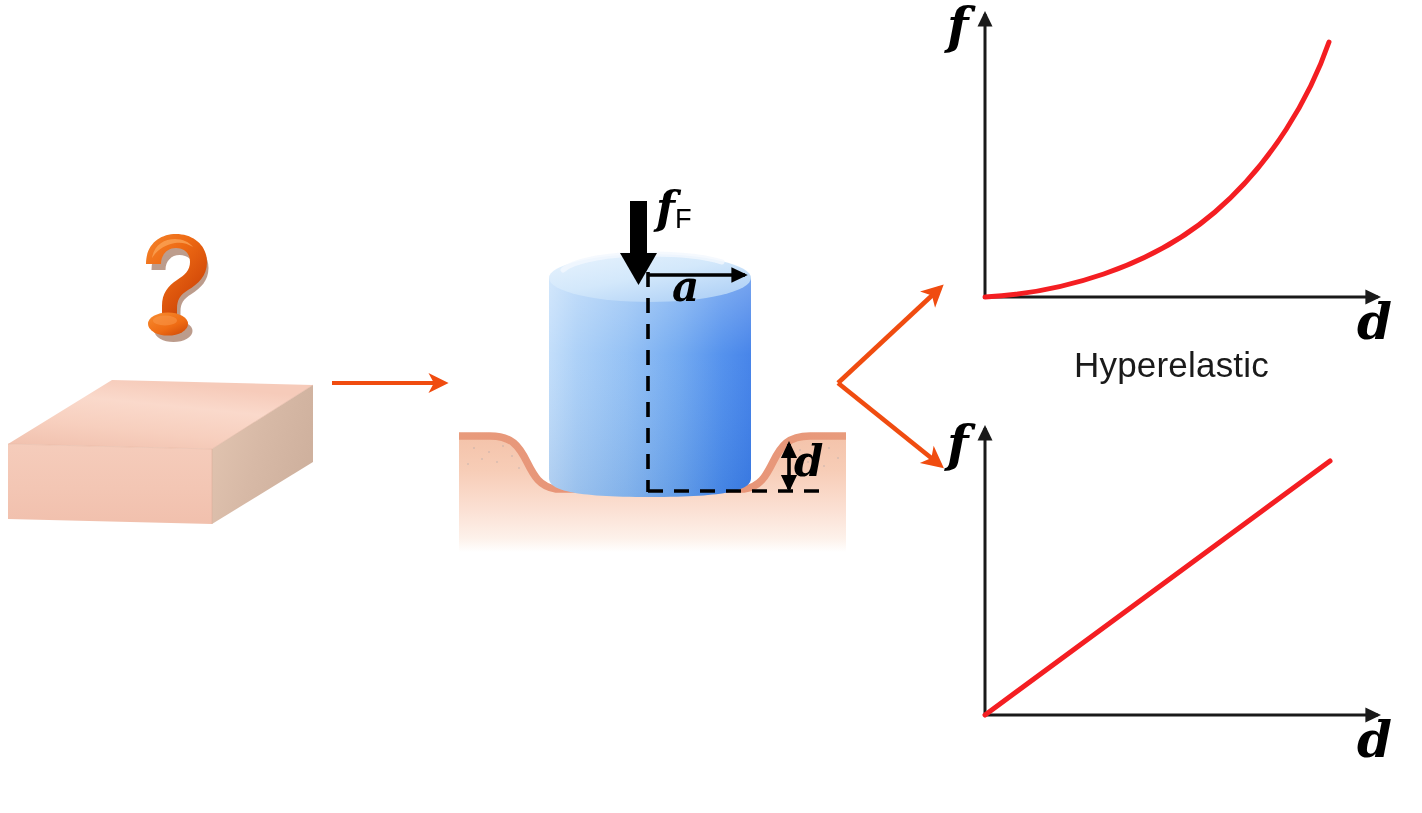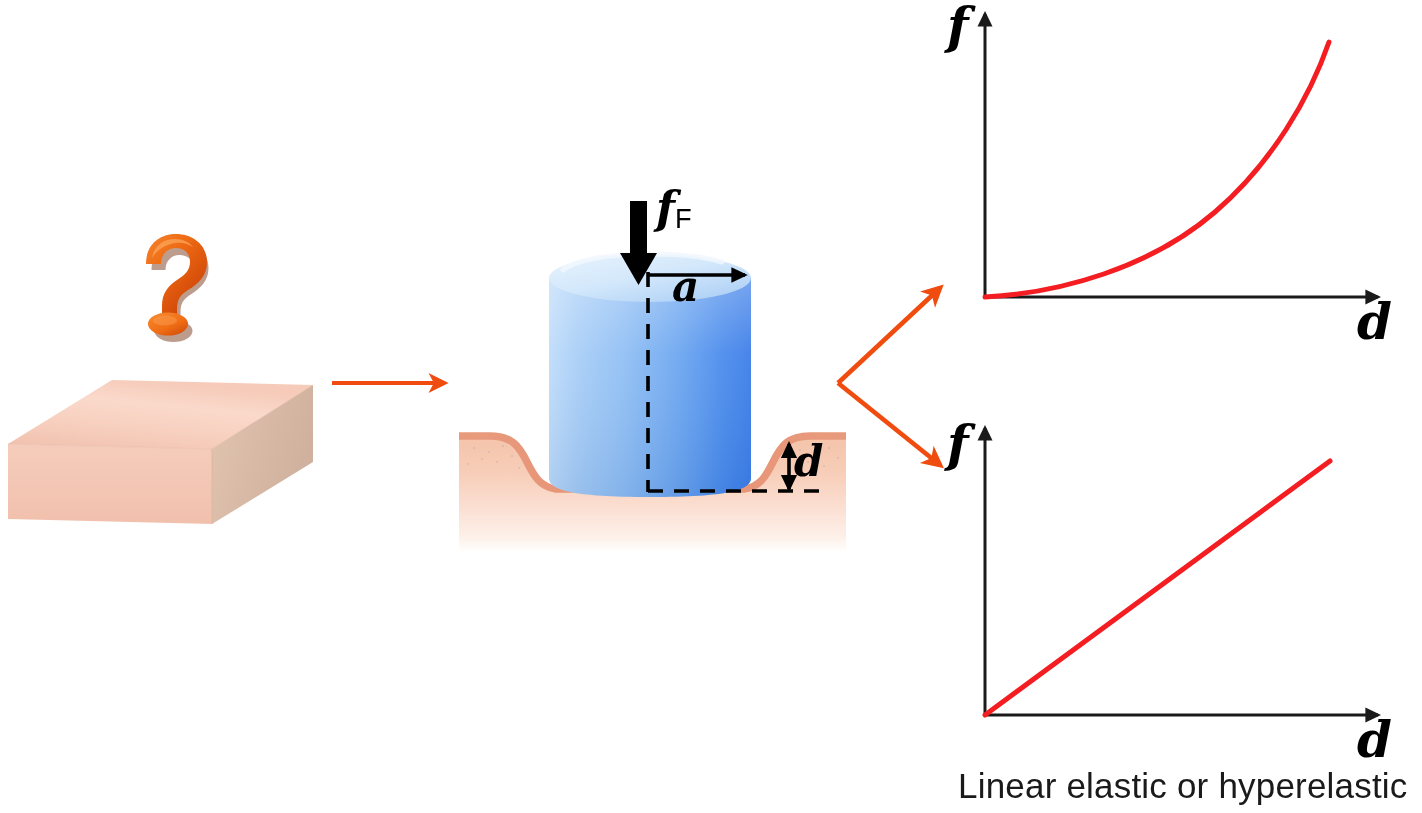--- a/index.html
+++ b/index.html
@@ -309,15 +309,15 @@
   <div class="math-it" id="sym-d-top">d</div>
 
   <div class="math-it" id="sym-f-bot">f</div>
   <div class="math-it" id="sym-d-bot">d</div>
 
   <div class="math-it" id="sym-a">a</div>
   <div class="math-it" id="sym-d-depth">d</div>
 
   <div class="math-it" id="sym-fF"><span>f</span><span class="sub">F</span></div>
 
-  <div class="cap-label" id="label-linear">Linear elastic or hyperelastic</div>
+  <div class="cap-label" id="label-hyperelastic">Hyperelastic</div>
 
 </div>
 
 </body></html>

